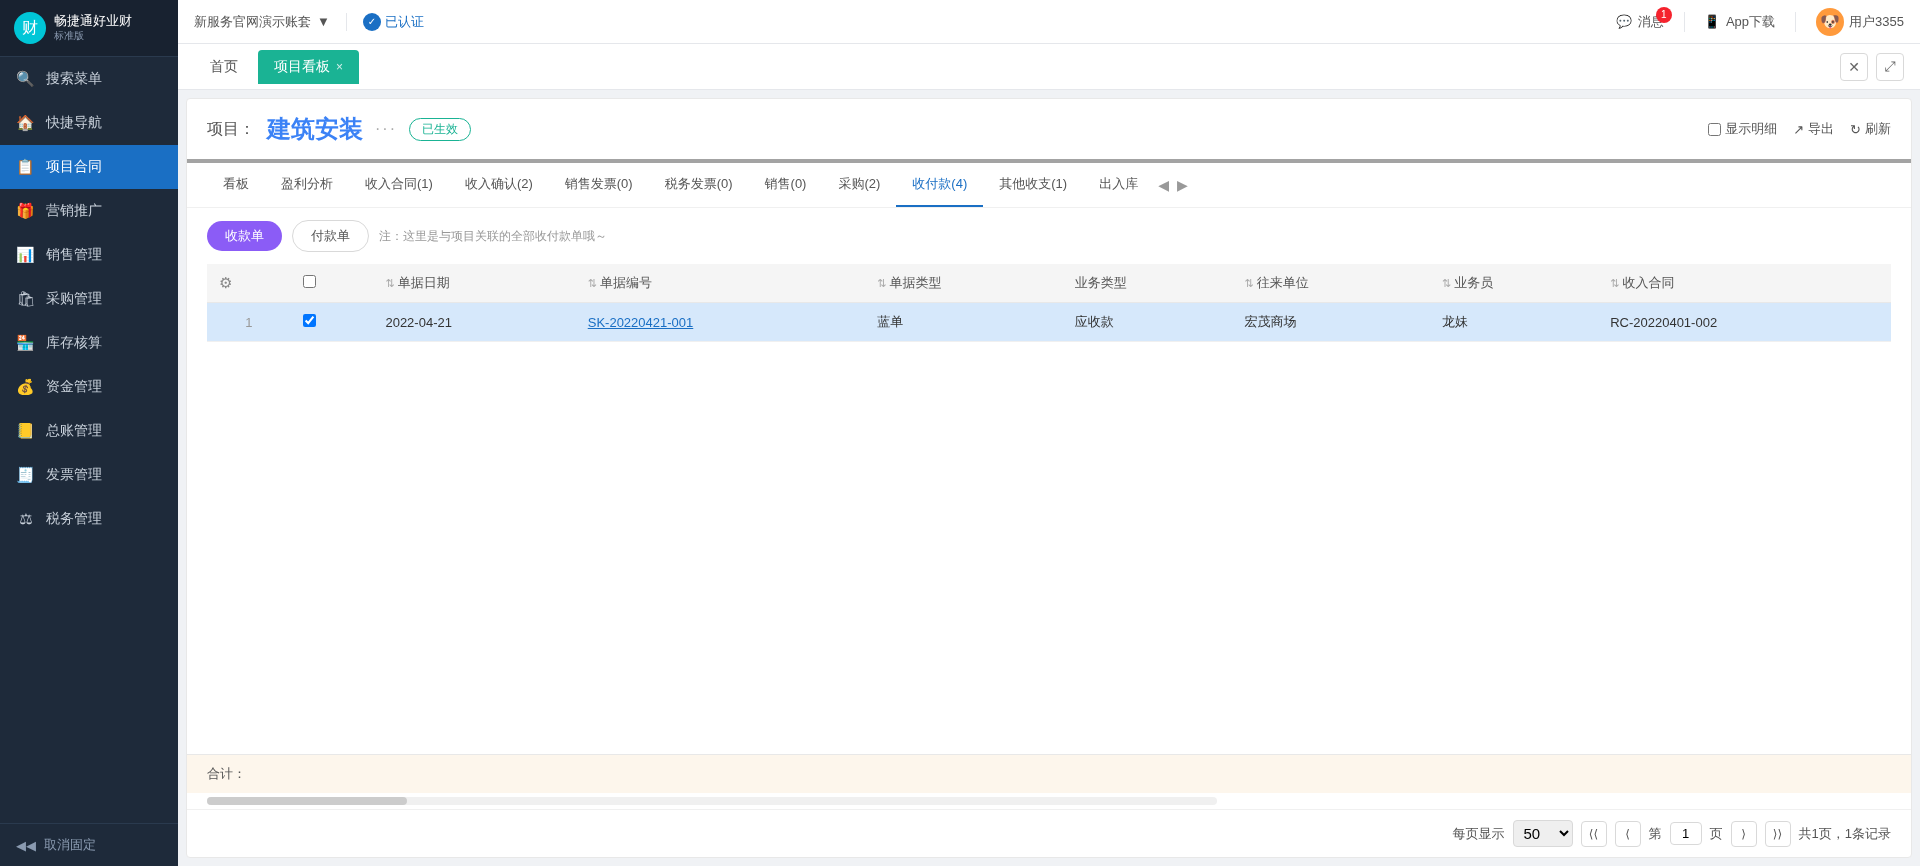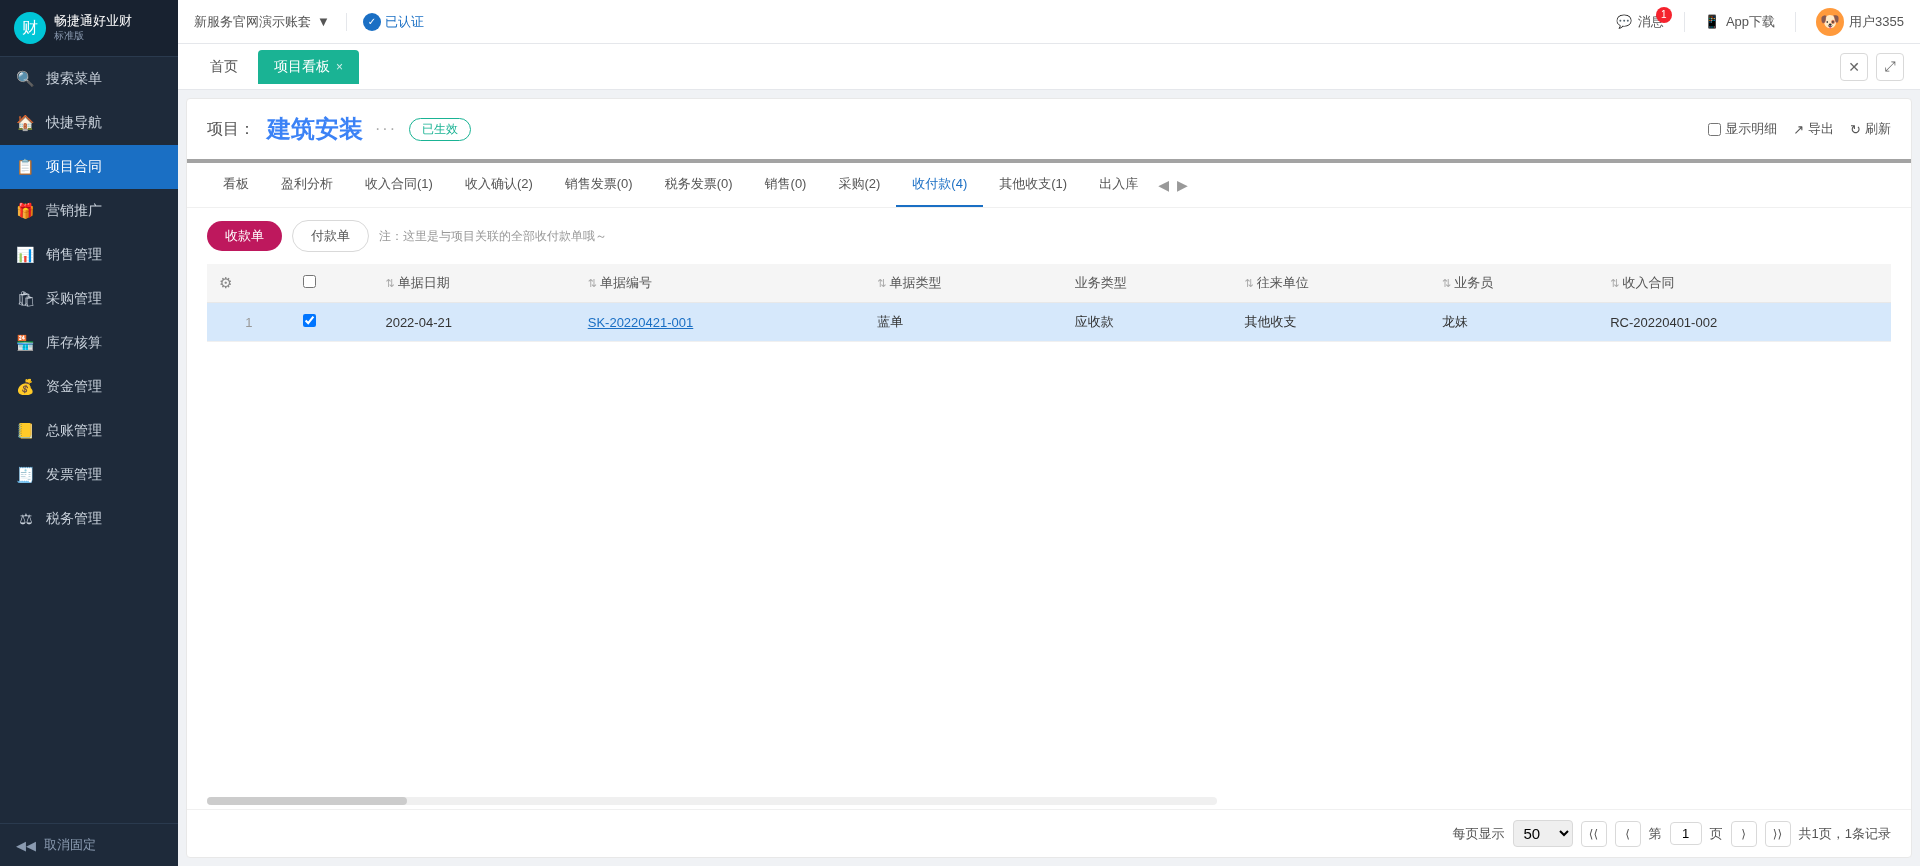--- a/index.html
+++ b/index.html
@@ -307,21 +307,21 @@
       padding: 12px 20px;
       gap: 10px;
     }
     .sub-tab {
       padding: 6px 18px;
       border-radius: 20px;
       cursor: pointer;
       font-size: 13px;
     }
     .sub-tab.active {
-      background: #be185d;
+      background: #8b5cf6;
       color: #fff;
     }
     .sub-tab:not(.active) {
       color: #555;
       border: 1px solid #d9d9d9;
     }
     .sub-tab-note {
       color: #999;
       font-size: 12px;
     }
@@ -671,33 +671,36 @@
             <td>
               <span class="link-cell">SK-20220421-001</span>
             </td>
             <td>
               <span>蓝单</span>
             </td>
             <td>
               <span>应收款</span>
             </td>
             <td>
-              <span>其他收支</span>
+              <span>宏茂商场</span>
             </td>
             <td>
               <span>龙妹</span>
             </td>
             <td>
               <span>RC-20220401-002</span>
             </td>
           </tr>
         </tbody>
       </table>
     </div>
 
+    <div class="table-footer">
+      <span>合计：</span>
+    </div>
 
     <div class="scrollbar-area">
       <div class="scrollbar-track">
         <div class="scrollbar-thumb"></div>
       </div>
     </div>
 
     <div class="pagination">
       <span>每页显示</span>
       <select class="pagination-select">

